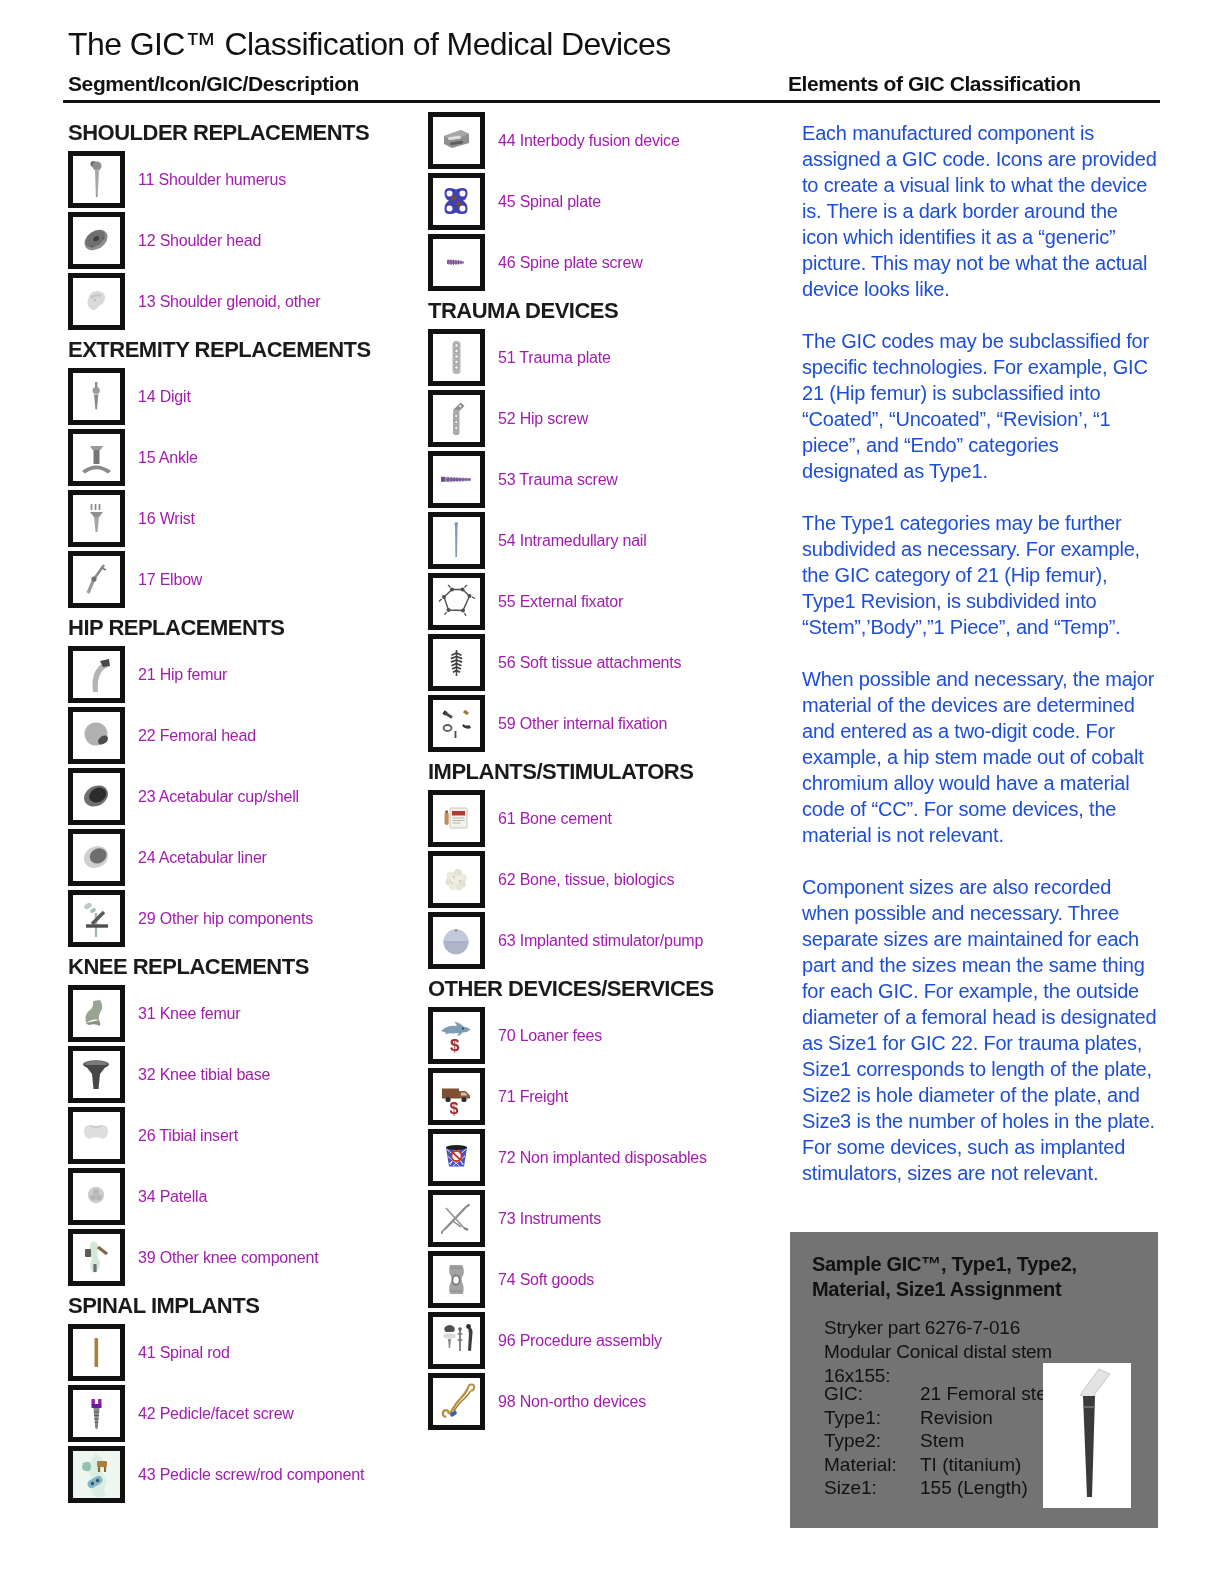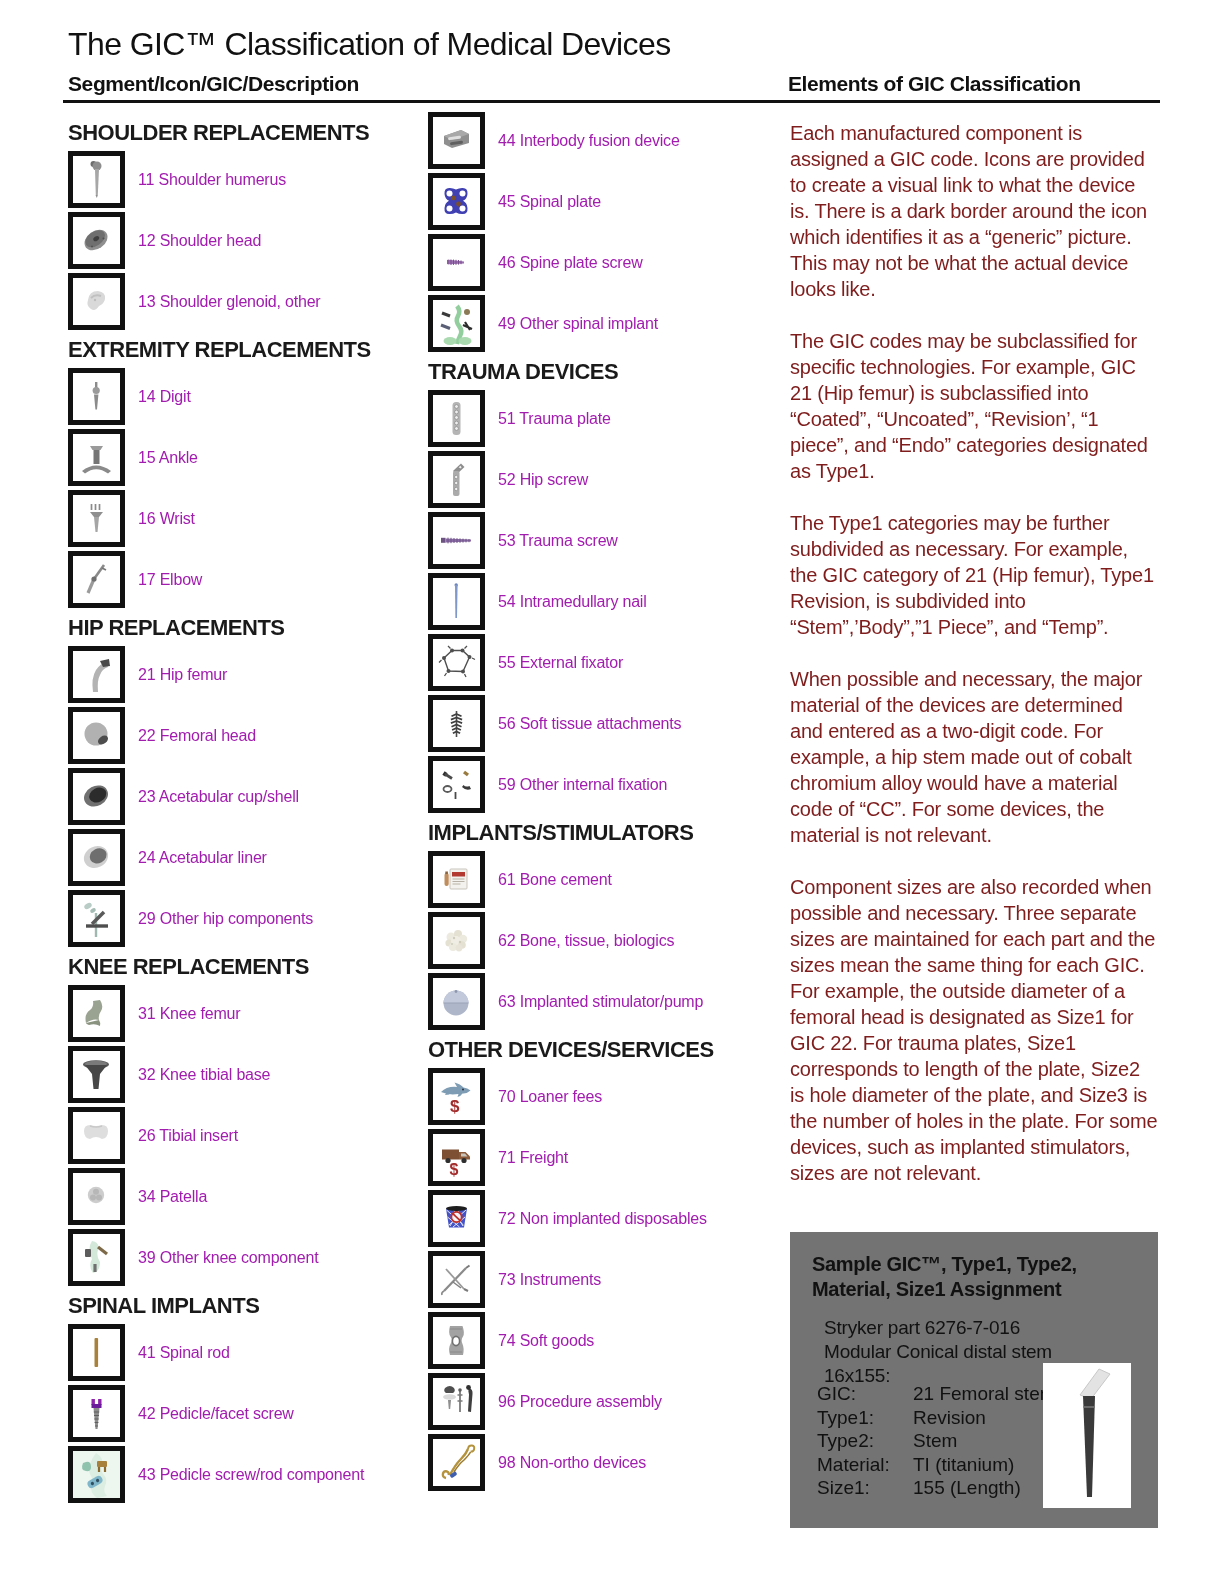--- a/index.html
+++ b/index.html
@@ -37,35 +37,35 @@
   .col .section-heading:first-child { margin-top: 9px; }
   .gic-row { display: flex; align-items: center; margin-bottom: 4px; }
   .icon-box {
     width: 57px; height: 57px; flex: 0 0 auto;
     border: 5px solid #111111; background: #ffffff;
   }
   .icon-box svg { width: 47px; height: 47px; display: block; }
   .gic-label { font-size: 16px; margin-left: 13px; letter-spacing: -0.2px; color: #a21caf; }
   .col3 p {
     font-size: 20px; line-height: 26px; letter-spacing: -0.2px;
-    margin: 0 0 26px 4px; color: #7f1d1d;
+    margin: 0 0 26px 16px; color: #1d4ed8;
   }
   .sample-box {
     position: absolute; left: 790px; top: 1232px;
     width: 368px; height: 296px; background: #737373;
   }
   .sample-heading {
     font-size: 20px; font-weight: bold; line-height: 25px;
     margin: 20px 0 0 22px; width: 310px; letter-spacing: -0.3px;
   }
   .sample-part {
     font-size: 19px; line-height: 24px;
     margin: 14px 0 0 34px; width: 250px; letter-spacing: -0.2px;
   }
-  .sample-fields { position: absolute; left: 27px; top: 150px; font-size: 19px; }
+  .sample-fields { position: absolute; left: 34px; top: 150px; font-size: 19px; }
   .sample-field-row { display: flex; line-height: 23.5px; }
   .sample-field-label { width: 96px; }
   .sample-image {
     position: absolute; left: 253px; top: 131px;
     width: 88px; height: 145px; background: #ffffff;
   }
   .sample-image svg { width: 88px; height: 145px; display: block; }
   .footer {
     position: absolute; right: 84px; top: 1626px;
     font-size: 20px; font-style: italic; color: #222222; letter-spacing: -0.2px;
@@ -329,34 +329,20 @@
       </div>
       <div class="gic-row">
         <div class="icon-box">
           <svg viewBox="0 0 47 47" xmlns="http://www.w3.org/2000/svg">
             <path d="M14 21 L16 20.5 L16 25.5 L14 25 Z" fill="#8b5f9e"></path>
             <path d="M16 20.8 L31 22.5 L31 24.5 L16 25.2 Z" fill="#9a6fae"></path>
             <path d="M18 20.5 v5.5 M20.5 20.6 v5.3 M23 20.8 v5 M25.5 21 v4.6 M28 21.4 v3.8" stroke="#7a4f8e" stroke-width="1"></path>
           </svg>
         </div>
         <div class="gic-label">46 Spine plate screw</div>
-      </div>
-      <div class="gic-row">
-        <div class="icon-box">
-          <svg viewBox="0 0 47 47" xmlns="http://www.w3.org/2000/svg">
-            <path d="M24 6 q4 5 1 10 q-3 5 1 10 q4 5 1 10 q-2 4 -3 8" stroke="#93cf9e" stroke-width="4.5" fill="none"></path>
-            <ellipse cx="17" cy="41" rx="6.5" ry="4" fill="#aadbb0"></ellipse>
-            <ellipse cx="32" cy="41" rx="6.5" ry="4" fill="#aadbb0"></ellipse>
-            <path d="M9 13 l8 3" stroke="#3a3a3a" stroke-width="3"></path>
-            <path d="M8 25 l9 3.5" stroke="#5a5f76" stroke-width="3"></path>
-            <circle cx="34" cy="12" r="3" fill="#8a7a55"></circle>
-            <path d="M30 25 l9 4 M32 22 l5 8" stroke="#2c2c2c" stroke-width="2.2"></path>
-          </svg>
-        </div>
-        <div class="gic-label">49 Other spinal implant</div>
       </div>
       <div class="section-heading">TRAUMA DEVICES</div>
       <div class="gic-row">
         <div class="icon-box">
           <svg viewBox="0 0 47 47" xmlns="http://www.w3.org/2000/svg">
             <rect x="19.5" y="7" width="8" height="33" rx="3.5" fill="#b5b5b5"></rect>
             <circle cx="23.5" cy="11.5" r="1.9" fill="#efefef" stroke="#8a8a8a" stroke-width="0.8"></circle>
             <circle cx="23.5" cy="17" r="1.9" fill="#efefef" stroke="#8a8a8a" stroke-width="0.8"></circle>
             <circle cx="23.5" cy="22.5" r="1.9" fill="#efefef" stroke="#8a8a8a" stroke-width="0.8"></circle>
             <circle cx="23.5" cy="28" r="1.9" fill="#efefef" stroke="#8a8a8a" stroke-width="0.8"></circle>

